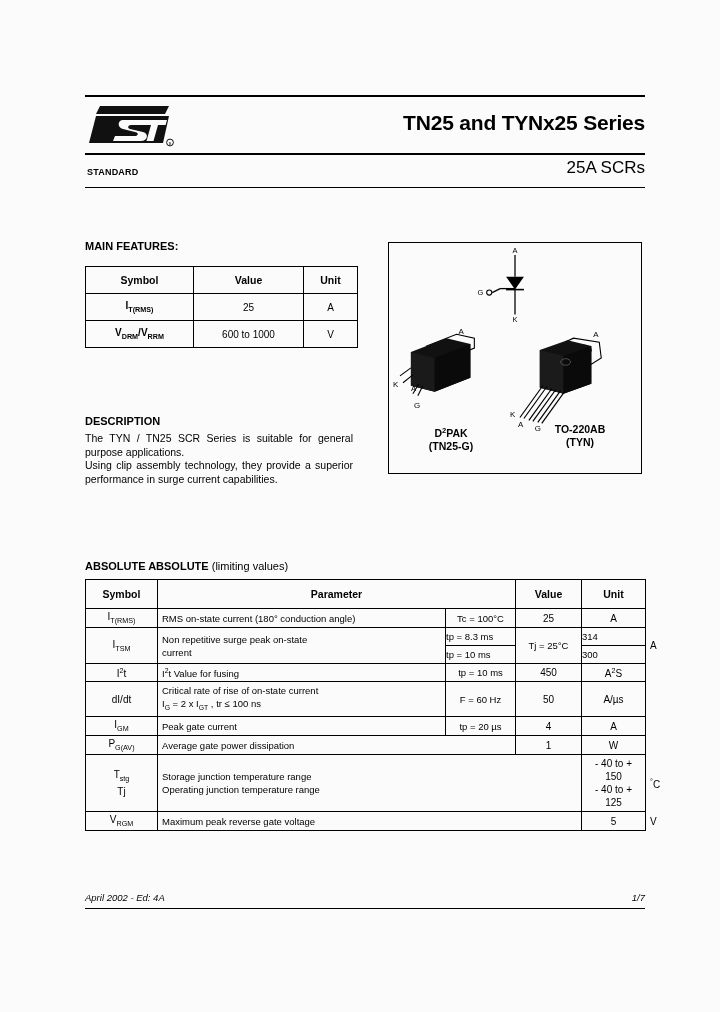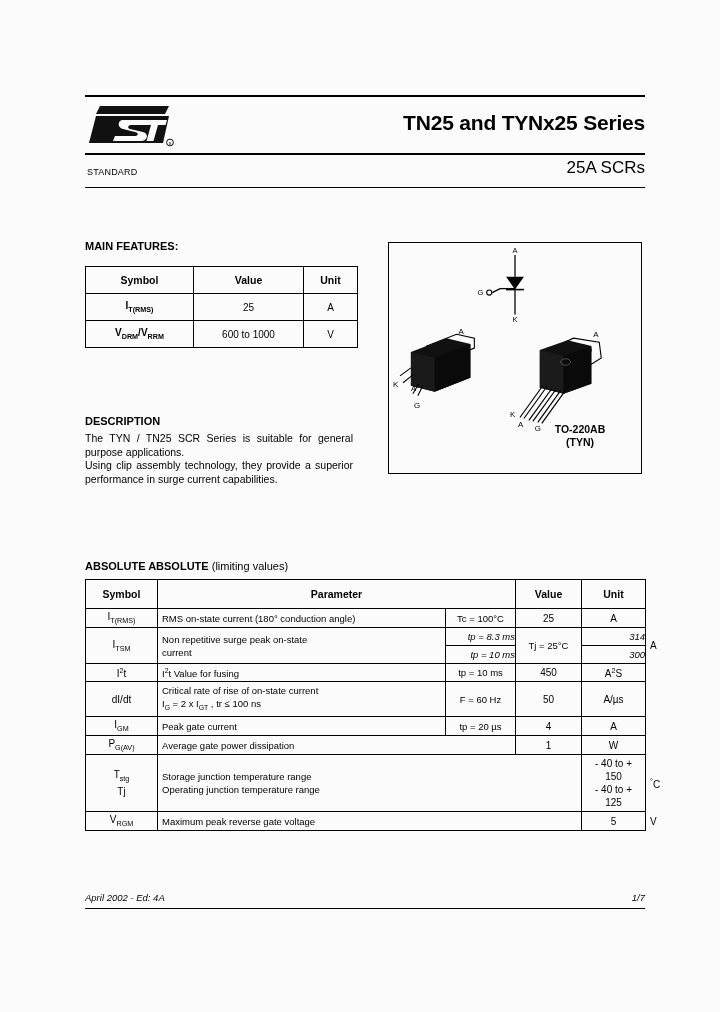--- a/index.html
+++ b/index.html
@@ -62,21 +62,21 @@
   }
   .subhdr {
     position: relative;
     height: 32px;
   }
   .std-label {
     position: absolute;
     left: 2px;
     top: 12px;
     font-size: 9px;
-    font-weight: normal;
+    font-weight: bold;
     letter-spacing: 0.2px;
   }
   .scr-label {
     position: absolute;
     right: 0;
     top: 3px;
     font-size: 17px;
     font-weight: normal;
   }
   .hdr-rule-bot {
@@ -167,22 +167,21 @@
   td.sym-c { text-align: center; font-size: 10px; }
   td.ctr { text-align: center; }
   td.val { text-align: center; font-size: 10px; }
   td.unit { text-align: center; font-size: 10px; border-left: 0 !important; }
   th.unit-h { border-left: 0 !important; }
   .two-line { line-height: 13px; }
   .stack-cell { padding: 0 !important; }
   .stack-row {
     height: 17px;
     line-height: 17px;
-    text-align: right;
-    font-style: italic;
+    text-align: left;
   }
   .stack-row.top { border-bottom: 1px solid #000; }
 
   
   .footer {
     position: absolute;
     left: 85px;
     top: 892px;
     width: 560px;
     font-style: italic;
@@ -323,20 +322,24 @@
           <line x1="173" y1="149" x2="150" y2="181"></line>
           <line x1="177" y1="150" x2="154" y2="182"></line>
         </g>
         <text x="206" y="95" font-size="8" fill="#000" font-family="Liberation Sans, sans-serif">A</text>
         <text x="122" y="176" font-size="8" fill="#000" font-family="Liberation Sans, sans-serif">K</text>
         <text x="130" y="186" font-size="8" fill="#000" font-family="Liberation Sans, sans-serif">A</text>
         <text x="147" y="190" font-size="8" fill="#000" font-family="Liberation Sans, sans-serif">G</text>
       </g>
     </svg>
 
+    <div class="pkg-cap pkg-cap-l">
+      <span><span>D</span><sup>2</sup><span>PAK</span></span><br>
+      <span>(TN25-G)</span>
+    </div>
     <div class="pkg-cap pkg-cap-r">
       <span>TO-220AB</span><br>
       <span>(TYN)</span>
     </div>
   </div>
 
   <div class="ar-wrap">
     <div class="ar-title">
       <b>ABSOLUTE ABSOLUTE</b><span class="light"> (limiting values)</span>
     </div>

